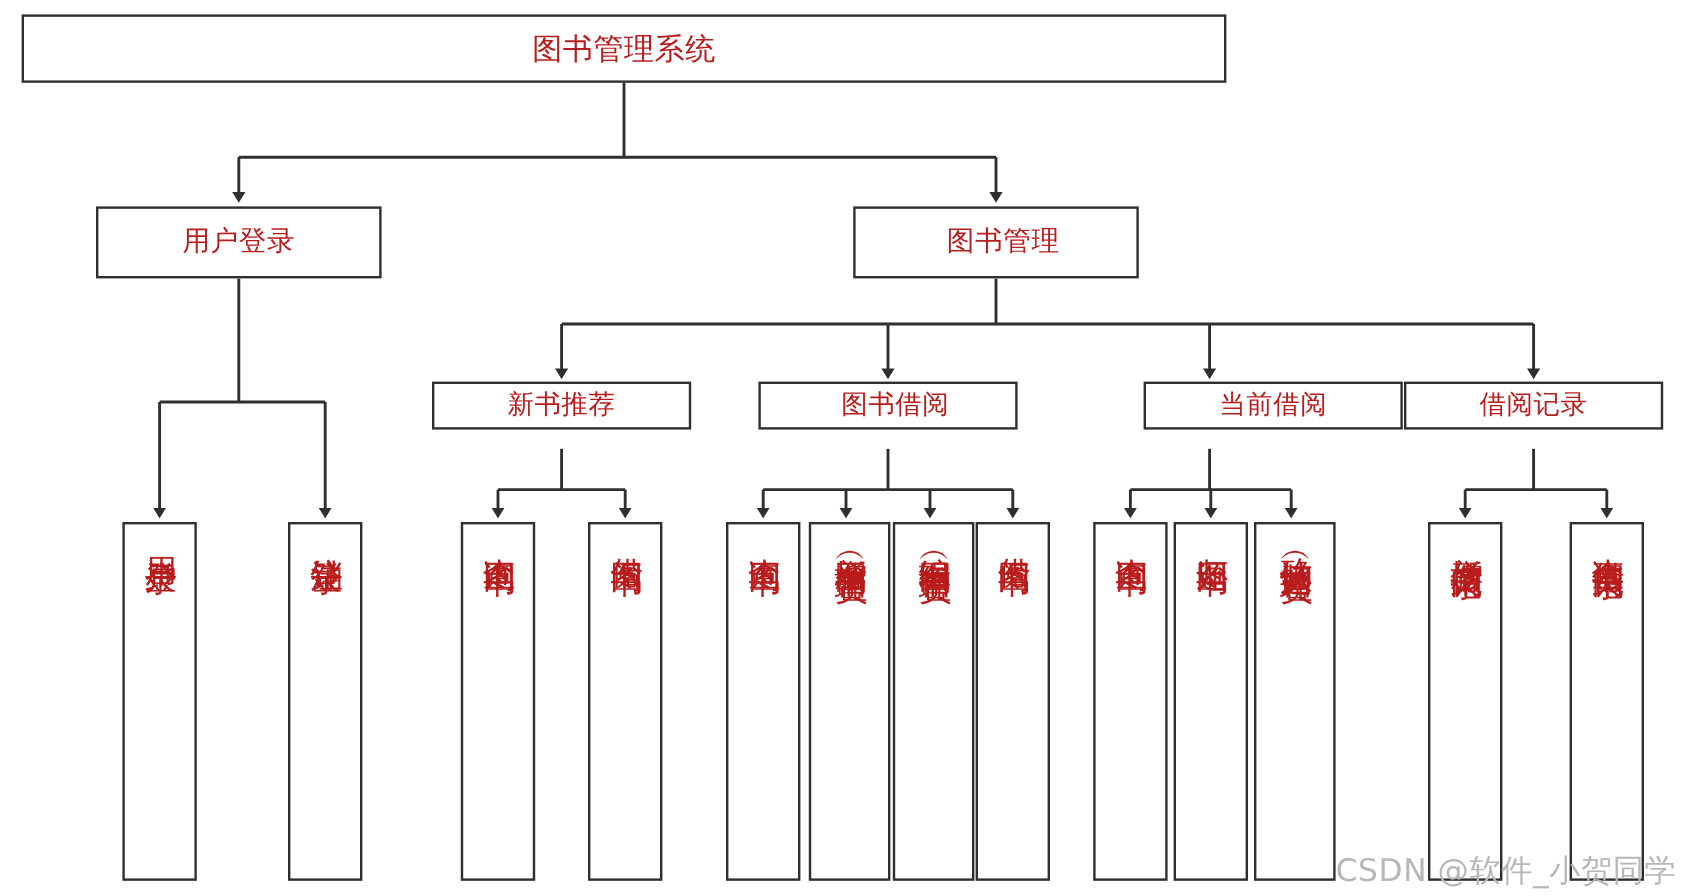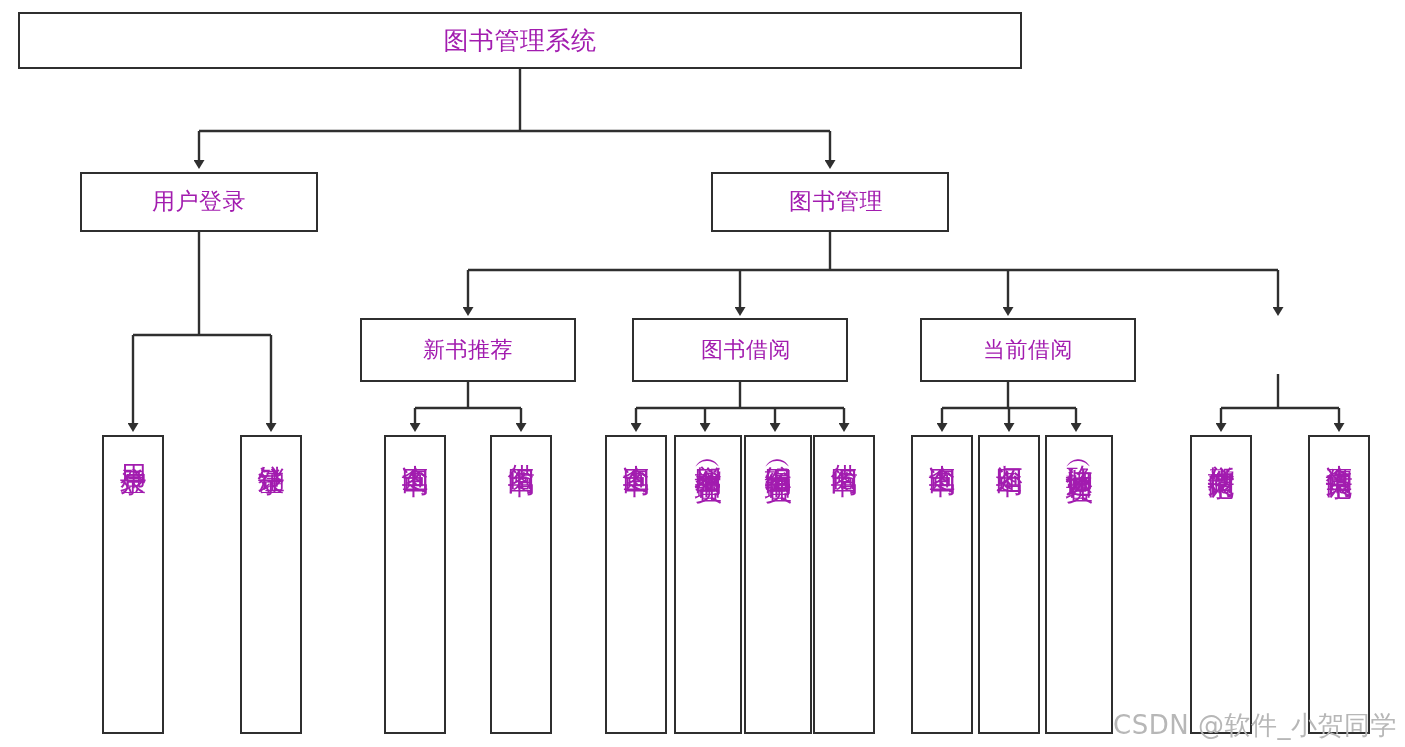--- a/index.html
+++ b/index.html
@@ -27,21 +27,21 @@
     pointer-events: none;
   }
   .node {
     position: absolute;
     box-sizing: border-box;
     background: #ffffff;
     border: 2px solid #2f2f2f;
     display: flex;
     align-items: center;
     justify-content: center;
-    color: #a21caf;
+    color: #b91c1c;
     z-index: 2;
   }
   .node .lbl {
     display: block;
     text-align: center;
     line-height: 1.18;
     letter-spacing: 0.5px;
   }
   
   #node-root {
@@ -57,21 +57,21 @@
   .lvl2 {
     width: 238px;
     height: 60px;
   }
   .lvl2 .lbl {
     font-size: 23px;
   }
   
   .lvl3 {
     width: 216px;
-    height: 64px;
+    height: 40px;
   }
   .lvl3 .lbl {
     font-size: 22px;
   }
   
   .leaf {
     top: 435px;
     height: 299px;
     width: 62px;
     align-items: flex-start;
@@ -165,22 +165,25 @@
   <div class="node lvl2" style="left:711px; top:172px;padding-left:12px;">
     <span class="lbl">图书管理</span>
   </div>
 
   <div class="node lvl3" style="left:360px; top:318px;">
     <span class="lbl">新书推荐</span>
   </div>
   <div class="node lvl3" style="left:632px; top:318px;padding-left:12px;">
     <span class="lbl">图书借阅</span>
   </div>
-  <div class="node lvl3" style="left:920px; top:318px;">
+  <div class="node lvl3" style="left:953px; top:318px;">
     <span class="lbl">当前借阅</span>
+  </div>
+  <div class="node lvl3" style="left:1170px; top:318px;">
+    <span class="lbl">借阅记录</span>
   </div>
 
   <div class="node leaf" style="left:102px;">
     <span class="lbl">用户登录</span>
   </div>
   <div class="node leaf" style="left:240px;">
     <span class="lbl">注销登录</span>
   </div>
 
   <div class="node leaf" style="left:384px;">

